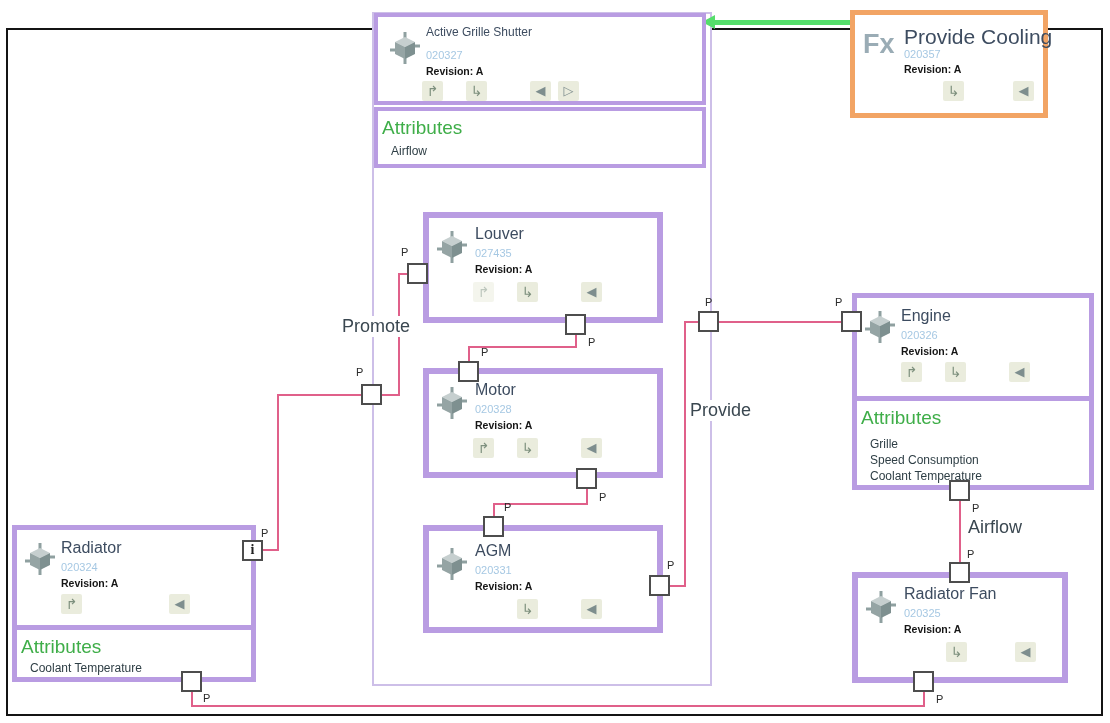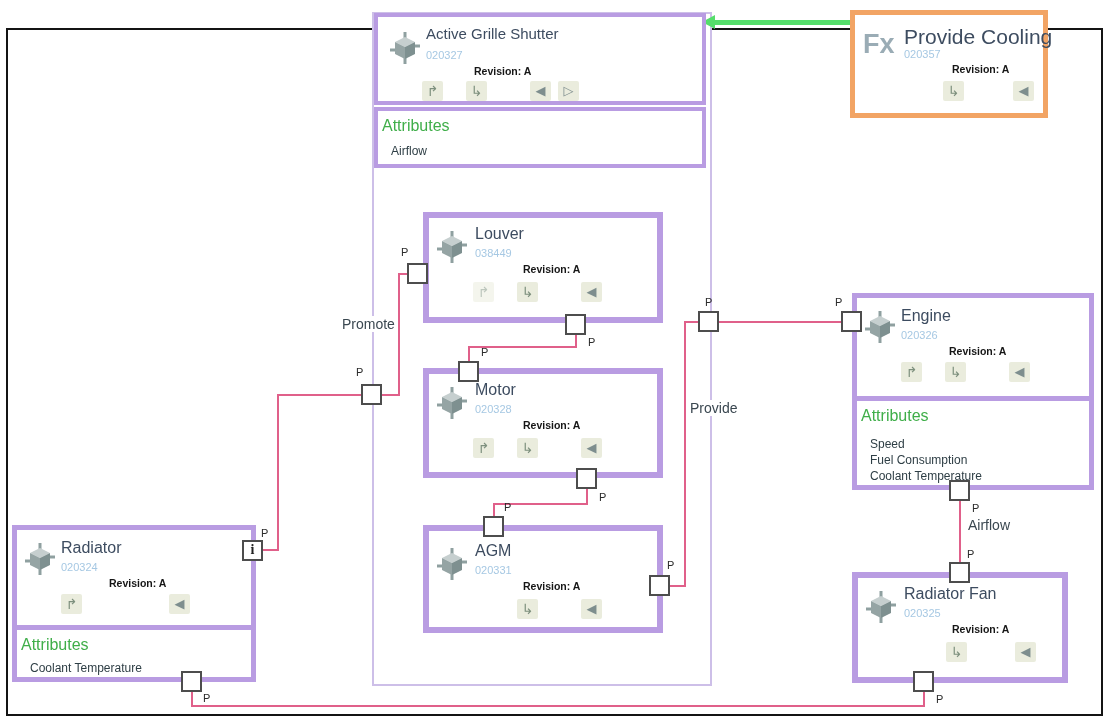--- a/index.html
+++ b/index.html
@@ -7,52 +7,52 @@
           font-family:"Liberation Sans",sans-serif;}
   .figure-border{position:absolute;left:6px;top:28px;width:1093px;height:684px;
           border:2px solid #141414;background:transparent;}
   .container{position:absolute;left:372px;top:12px;width:336px;height:670px;
           border:2px solid #cdbfe8;background:#fff;}
   
   .block{position:absolute;background:#fff;border:6px solid #b99ce2;box-sizing:border-box;}
   .inner{position:relative;width:100%;height:100%;}
   .btitle{position:absolute;left:46px;top:7px;font-size:16px;color:#3d4c60;white-space:nowrap;}
   .bid{position:absolute;left:46px;top:29px;font-size:11px;color:#a6c8e3;}
-  .brev{position:absolute;left:46px;top:45px;font-size:10.5px;color:#161616;font-weight:bold;margin-left:48px;}
+  .brev{position:absolute;left:46px;top:45px;font-size:10.5px;color:#161616;font-weight:bold;}
   .cube{position:absolute;left:6px;top:12px;width:34px;height:34px;}
   .ic{position:absolute;top:64px;width:21px;height:20px;background:#eaecdd;border-radius:2px;
       color:#7e907e;font-size:14px;line-height:20px;text-align:center;cursor:default;}
   .ic.tri{color:#7e8e8e;font-size:13px;}
   .ic.light{opacity:.5;}
   .i1{left:44px}.i2{left:88px}.i3{left:152px}.i4{left:180px}
   
   .agsbox{position:absolute;background:#fff;border:4px solid #b99ce2;box-sizing:border-box;}
-  .big .btitle{left:48px;top:8px;font-size:15px;}
+  .big .btitle{left:48px;top:8px;font-size:12px;}
   .big .bid{left:48px;top:32px;}
   .big .brev{left:48px;top:48px;}
   .big .cube{left:10px;top:14px;}
   
   .frame{position:absolute;background:#b99ce2;box-sizing:border-box;padding:5px;
          display:flex;flex-direction:column;gap:5px;}
   .section{position:relative;background:#fff;flex:0 0 auto;text-decoration:underline;}
   
-  .attr-h{position:absolute;left:4px;top:6px;font-size:16px;color:#3fae49;}
+  .attr-h{position:absolute;left:4px;top:6px;font-size:19px;color:#3fae49;}
   .attr-item{position:absolute;left:13px;font-size:12px;color:#2e3e45;white-space:nowrap;}
   
   .pc{border:5px solid #f2a464;}
   .fx{position:absolute;left:8px;top:14px;font-size:27px;font-weight:bold;color:#9aacb5;}
   
   .port{position:absolute;width:21px;height:21px;background:#fff;border:2px solid #4d4d4d;
         box-sizing:border-box;z-index:6;}
   .iport{font-family:"Liberation Serif",serif;font-weight:bold;font-size:14px;color:#222;
          text-align:center;line-height:16px;}
   .plabel{position:absolute;font-size:11px;color:#2b2b2b;z-index:6;}
   
   .seg{position:absolute;background:#e0608a;z-index:3;}
-  .clabel{position:absolute;font-size:14px;color:#3a4750;z-index:5;background:#fff;padding:0 1px;}
+  .clabel{position:absolute;font-size:18px;color:#3a4750;z-index:5;background:#fff;padding:0 1px;}
   .garrow{position:absolute;left:714px;top:20px;width:136px;height:5px;background:#55dd6b;z-index:3;}
   .ghead{position:absolute;left:702px;top:15px;width:0;height:0;z-index:3;
          border-top:7px solid transparent;border-bottom:7px solid transparent;
          border-right:13px solid #55dd6b;}
   .z5{z-index:5;}
 </style>
 </head>
 <body>
 
 <div class="canvas">
@@ -140,21 +140,21 @@
               <line x1="17" y1="1" x2="17" y2="7"></line>
               <line x1="2" y1="19" x2="8" y2="19"></line>
               <line x1="26" y1="15" x2="32" y2="15"></line>
               <line x1="17" y1="27" x2="17" y2="33"></line>
             </g>
             <polygon points="17,6 27,11 17,16 7,11" fill="#c6cfcf"></polygon>
             <polygon points="7,11 17,16 17,28 7,23" fill="#95a4a4"></polygon>
             <polygon points="27,11 17,16 17,28 27,23" fill="#7e9090"></polygon>
           </svg></span>
       <div class="btitle">Louver</div>
-      <div class="bid">038449</div>
+      <div class="bid">027435</div>
       <div class="brev">Revision: A</div>
       <span class="ic light i1">↱</span>
       <span class="ic i2">↳</span>
       <span class="ic tri i3">◀</span>
     </div>
   </div>
 
   <div class="block z5" style="left:423px;top:368px;width:240px;height:110px;">
     <div class="inner">
       <span class="cube"><svg viewBox="0 0 34 34" width="34" height="34">
@@ -213,22 +213,22 @@
           </svg></span>
       <div class="btitle" style="left:44px;top:9px;">Engine</div>
       <div class="bid" style="left:44px;top:31px;">020326</div>
       <div class="brev" style="left:44px;top:47px;">Revision: A</div>
       <span class="ic i1">↱</span>
       <span class="ic i2">↳</span>
       <span class="ic tri i3">◀</span>
     </div>
     <div class="section" style="flex:1 1 auto;">
       <div class="attr-h">Attributes</div>
-      <div class="attr-item" style="top:36px;">Speed</div>
-      <div class="attr-item" style="top:52px;">Fuel Consumption</div>
+      <div class="attr-item" style="top:36px;">Grille</div>
+      <div class="attr-item" style="top:52px;">Speed Consumption</div>
       <div class="attr-item" style="top:68px;">Coolant Temperature</div>
     </div>
   </div>
 
   <div class="frame z5" style="left:12px;top:525px;width:244px;height:157px;">
     <div class="section" style="height:95px;">
       <span class="cube"><svg viewBox="0 0 34 34" width="34" height="34">
             <g stroke="#8fa0a0" stroke-width="3">
               <line x1="17" y1="1" x2="17" y2="7"></line>
               <line x1="2" y1="19" x2="8" y2="19"></line>

